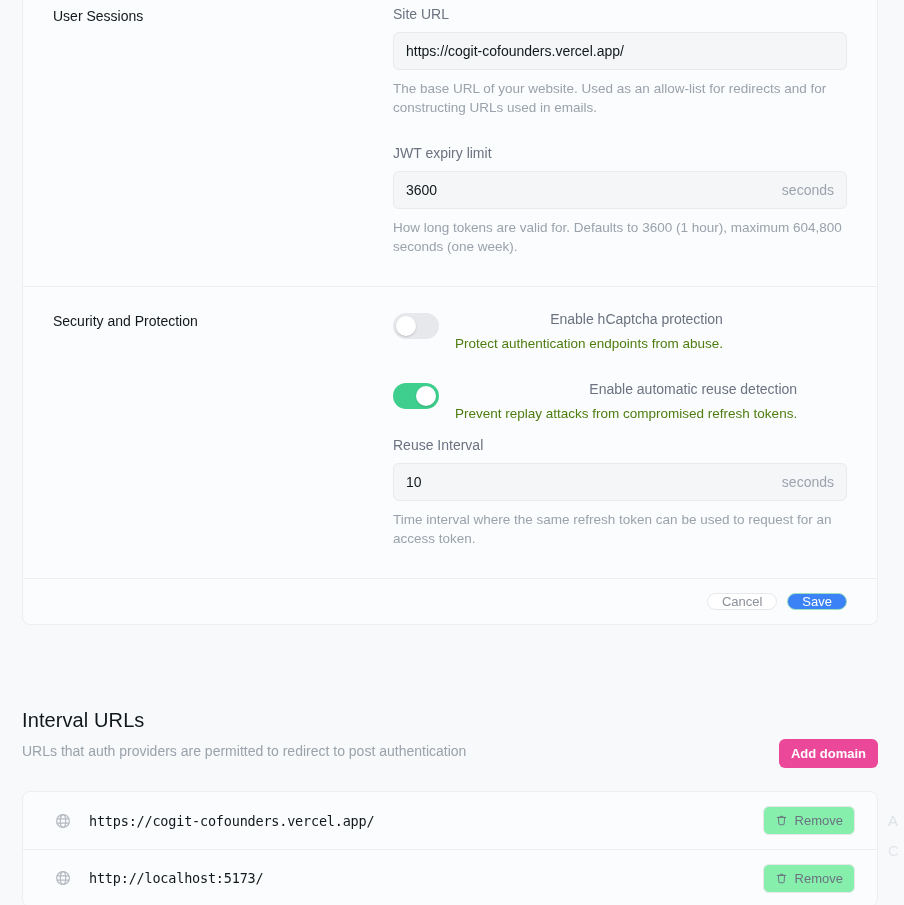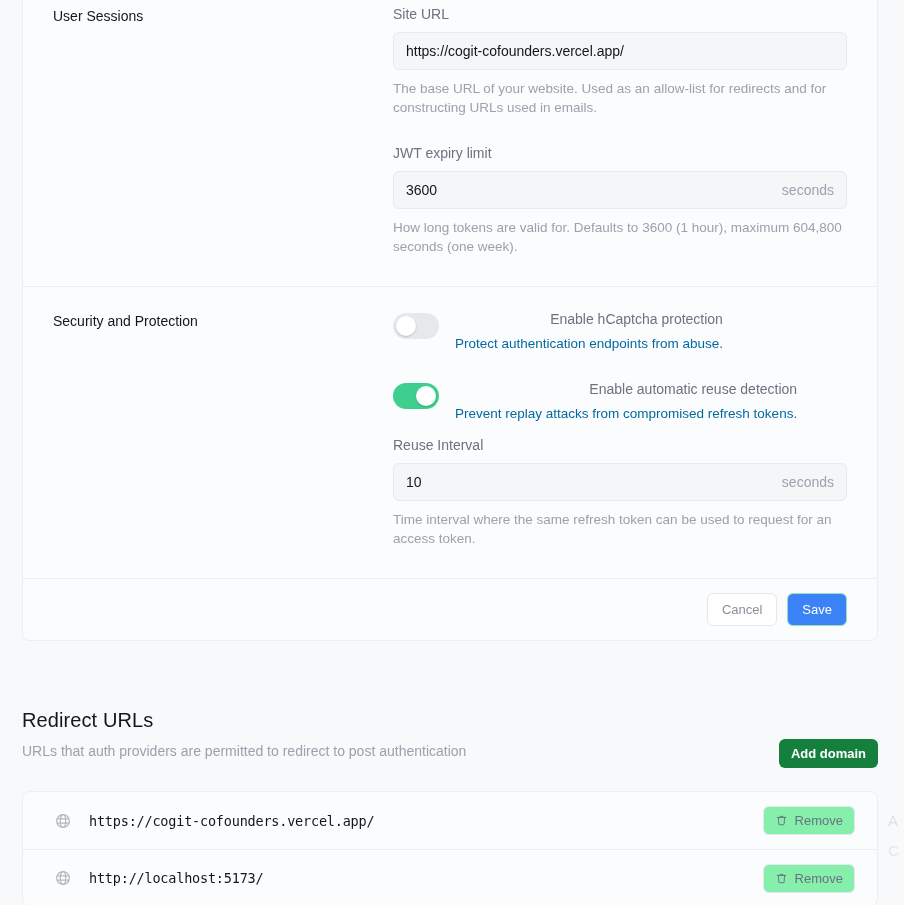--- a/index.html
+++ b/index.html
@@ -132,41 +132,41 @@
   .toggle-text { padding-top: 0; }
   .toggle-title {
     font-size: 14px;
     color: #6B7280;
     line-height: 20px;
   }
   .toggle-desc {
     margin-top: 5px;
     font-size: 13.5px;
     line-height: 19px;
-    color: #0369a1;
+    color: #4d7c0f;
   }
 
   .toggle-block { margin-bottom: 12px; text-align: right; }
 
   
   .card-footer {
     border-top: 1px solid #ECEEF0;
     padding: 14px 30px;
     display: flex;
     justify-content: flex-end;
     align-items: center;
     gap: 10px;
   }
 
   .btn {
     font-family: "Liberation Sans", sans-serif;
     font-size: 13px;
     line-height: 1;
-    border-radius: 6px;
-    padding: 9px 14px;
+    border-radius: 11px;
+    padding: 1px 14px;
     cursor: pointer;
     border: 1px solid transparent;
   }
   .btn-cancel {
     background: #FFFFFF;
     border-color: #E6E8EB;
     color: #8A9099;
   }
   .btn-save {
     background: #3b82f6;
@@ -196,21 +196,21 @@
   .rb-sub {
     margin-top: 7px;
     font-size: 14px;
     line-height: 20px;
     color: #9AA2AC;
   }
   .btn-add-domain {
     position: absolute;
     right: 0;
     top: 33px;
-    background: #15803d;
+    background: #ec4899;
     color: #FFFFFF;
     font-size: 13px;
     font-weight: bold;
     border: none;
     border-radius: 6px;
     padding: 8px 12px;
     line-height: 1;
     cursor: pointer;
     font-family: "Liberation Sans", sans-serif;
   }
@@ -352,21 +352,21 @@
     <div class="card-footer">
       <button class="btn btn-cancel">Cancel</button>
       <button class="btn btn-save">Save</button>
     </div>
 
   </div>
 
   <div class="redirect-block">
 
     <div class="rb-head">
-      <div class="rb-title">Redirect URLs</div>
+      <div class="rb-title">Interval URLs</div>
       <div class="rb-sub">URLs that auth providers are permitted to redirect to post authentication</div>
       <button class="btn-add-domain">Add domain</button>
     </div>
 
     <div class="url-list">
 
       <div class="url-row">
         <span class="globe-icon">
           <svg viewBox="0 0 16 16" fill="none" stroke="currentColor" stroke-width="1.2">
             <circle cx="8" cy="8" r="6.4"></circle>

